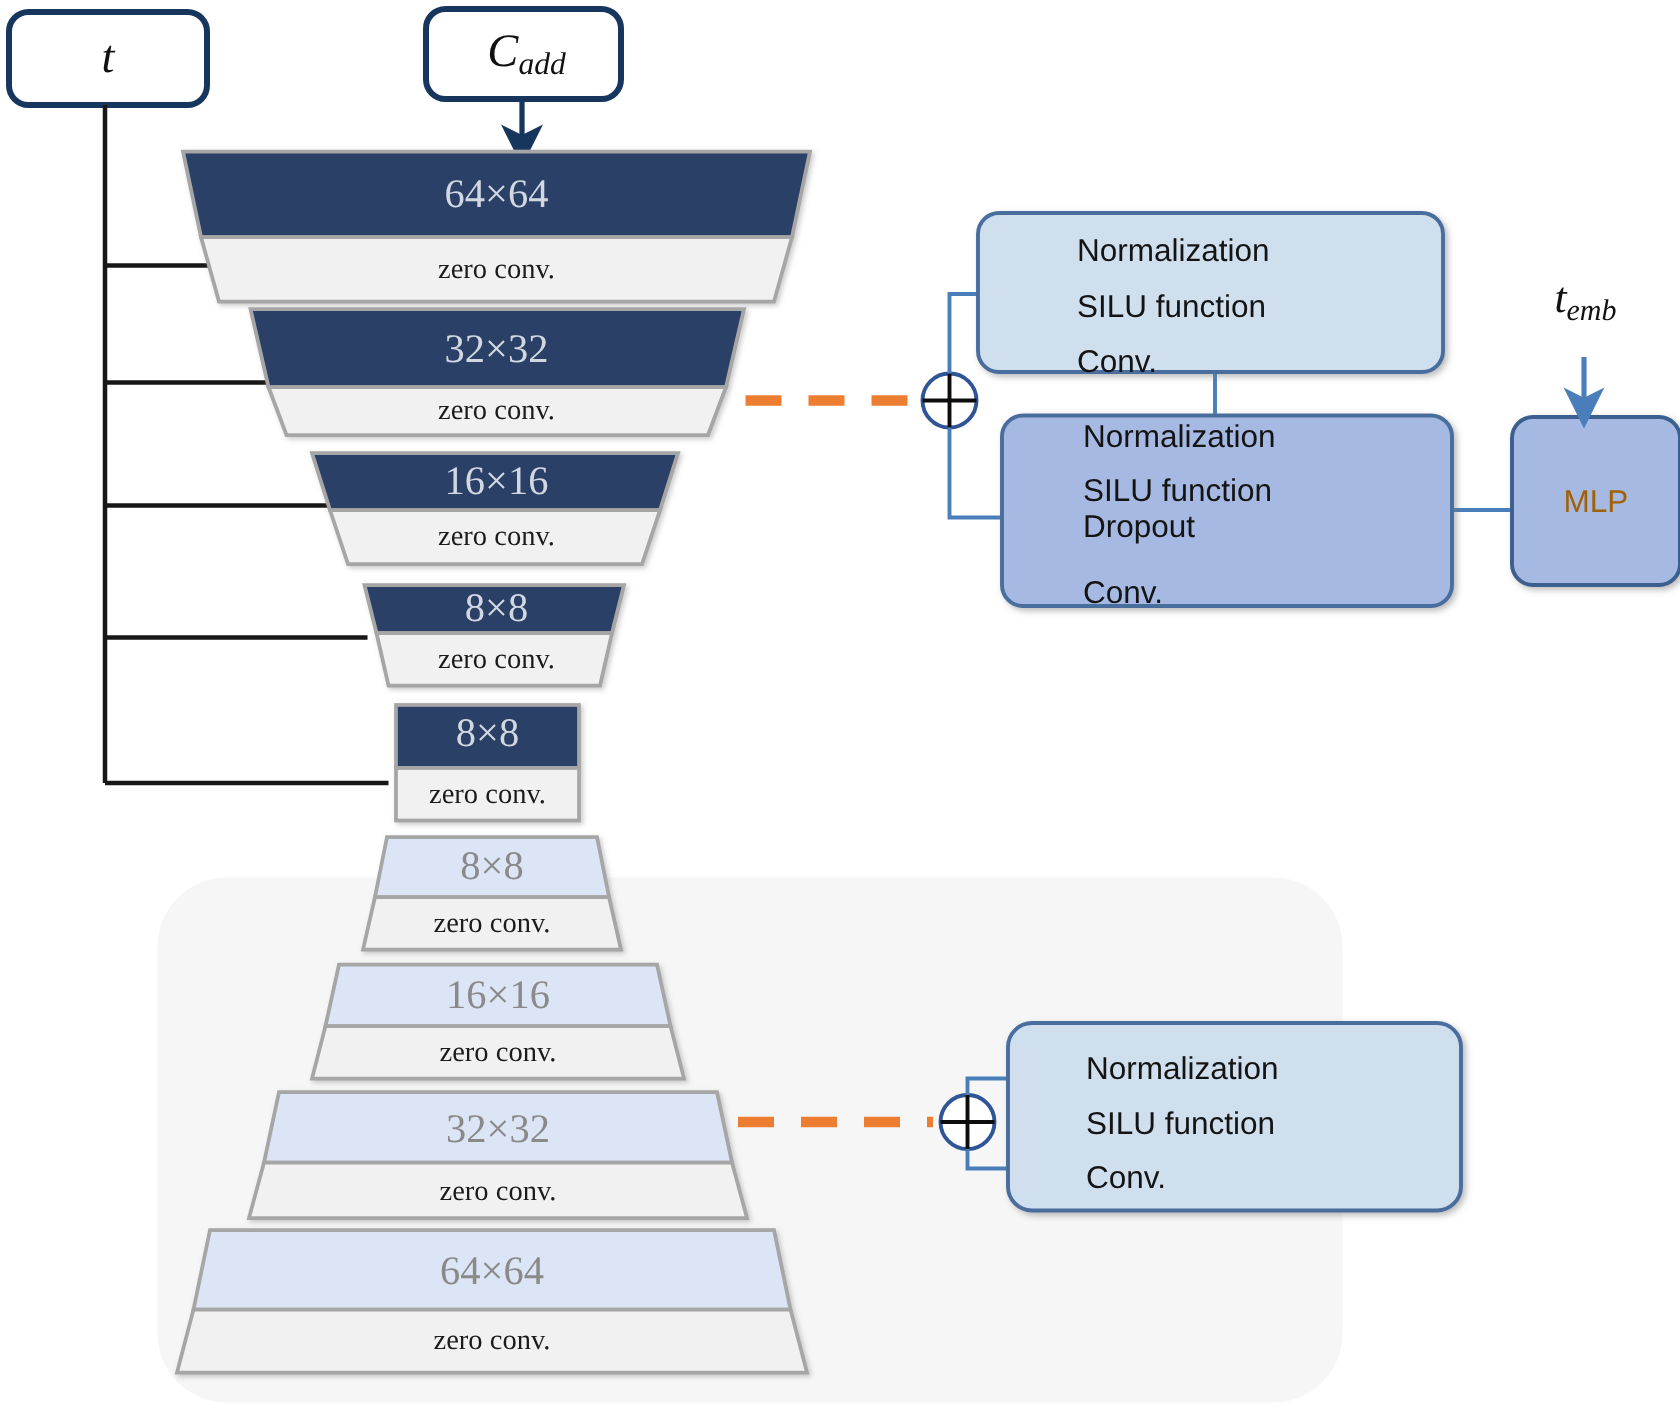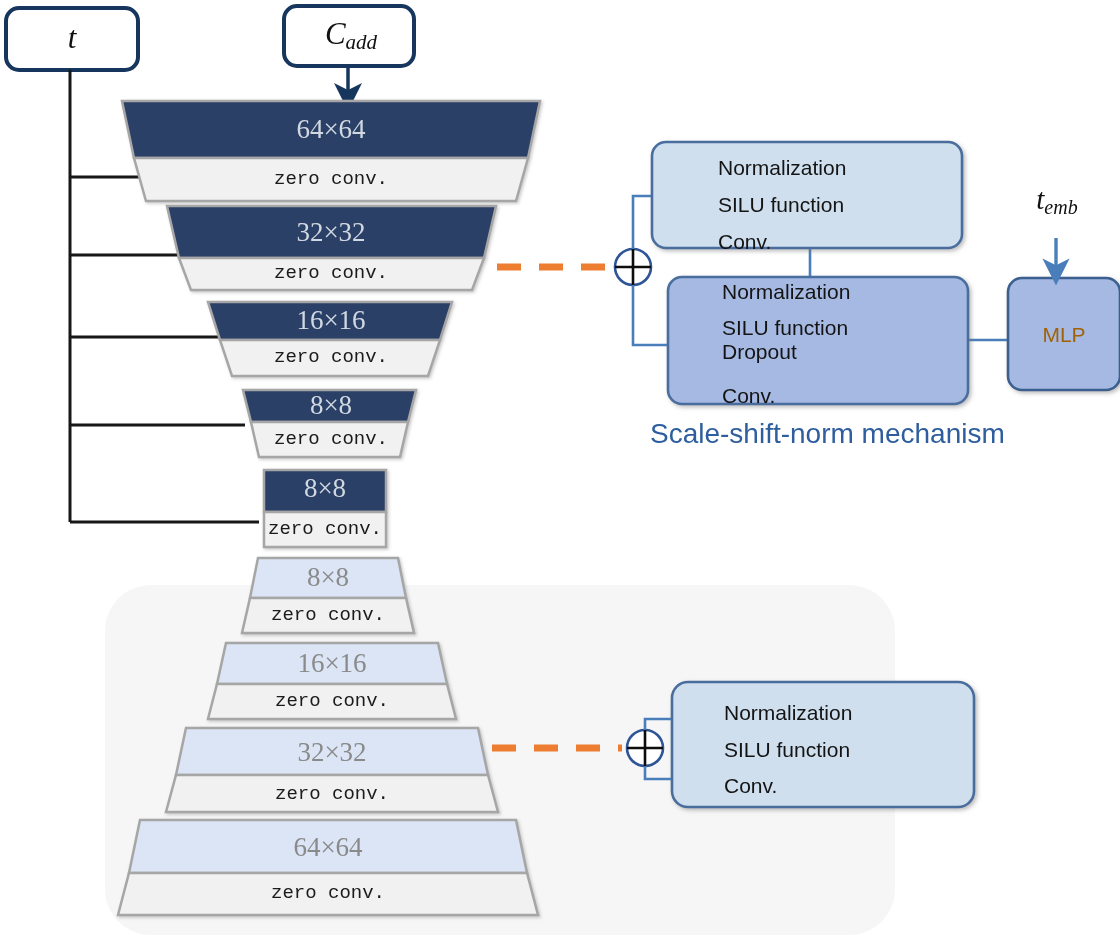--- a/index.html
+++ b/index.html
@@ -25,21 +25,21 @@
   .res-dark{
     color:#d2d8e2;font-size:27px;
     font-family:"Liberation Serif", serif;
   }
   .res-light{
     color:#8a8a8a;font-size:27px;
     font-family:"Liberation Serif", serif;
   }
   .zero-conv{
     color:#1b1b1b;font-size:19px;
-    font-family:Liberation Mono, monospace;
+    font-family:Liberation Serif, serif;
   }
   .panel-line{
     color:#141414;font-size:21px;
     font-family:"Liberation Sans", sans-serif;
   }
   .mlp-label{
     color:#a16207;font-size:21px;
     font-family:"Liberation Sans", sans-serif;
   }
   .caption{
@@ -201,19 +201,18 @@
   <div class="lbl panel-line" style="left:718px;top:194px;">SILU function</div>
   <div class="lbl panel-line" style="left:718px;top:231px;">Conv.</div>
 
   <div class="lbl panel-line" style="left:722px;top:281px;">Normalization</div>
   <div class="lbl panel-line" style="left:722px;top:317px;">SILU function</div>
   <div class="lbl panel-line" style="left:722px;top:341px;">Dropout</div>
   <div class="lbl panel-line" style="left:722px;top:385px;">Conv.</div>
 
   <div class="lbl mlp-label ctr" style="left:1064px;top:324px;">MLP</div>
 
-  <div class="lbl caption" style="left:650px;top:420px;">Scale-shift-norm mechanism</div>
 
   <div class="lbl panel-line" style="left:724px;top:702px;">Normalization</div>
   <div class="lbl panel-line" style="left:724px;top:739px;">SILU function</div>
   <div class="lbl panel-line" style="left:724px;top:775px;">Conv.</div>
 
 </div>
 
 </body></html>

